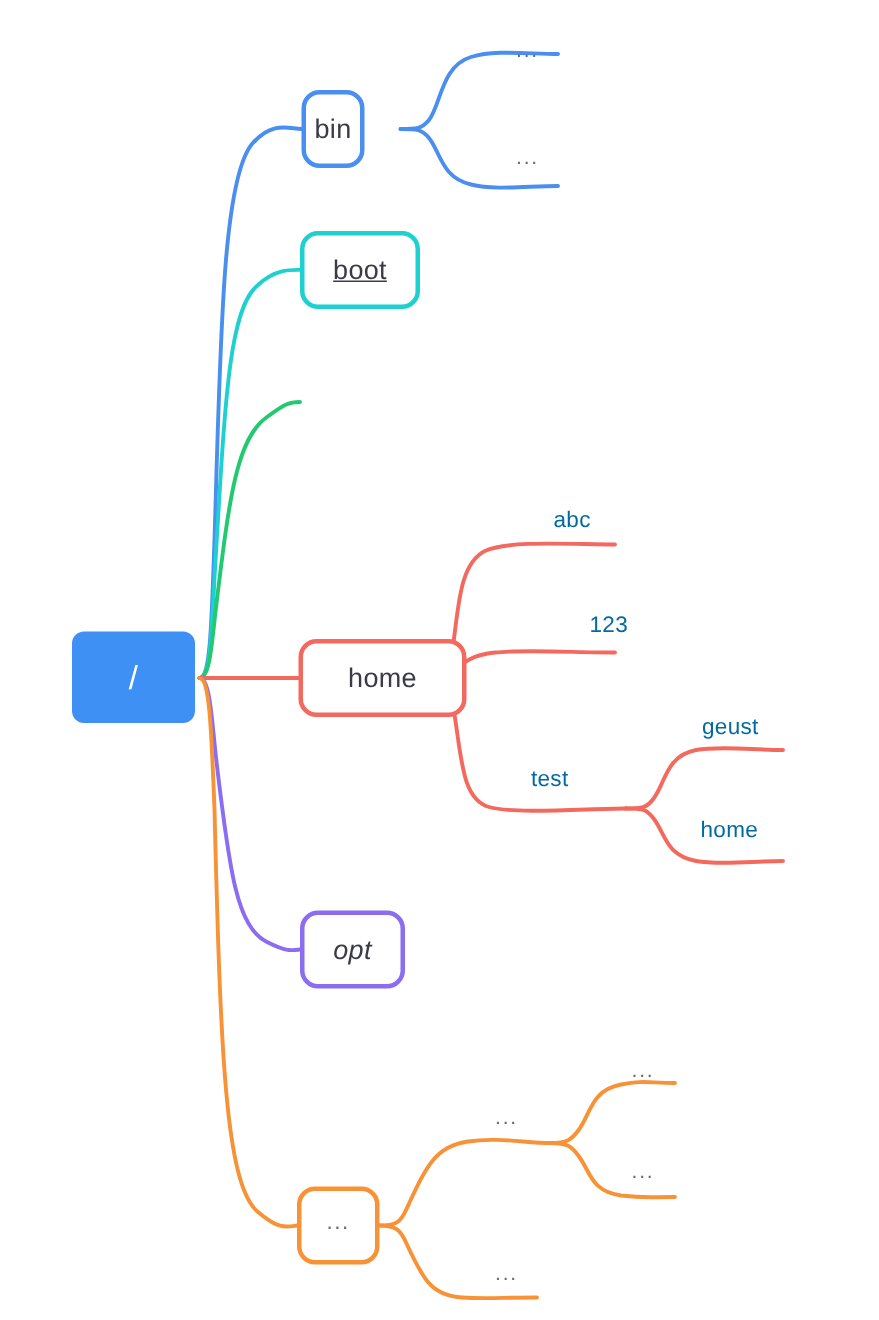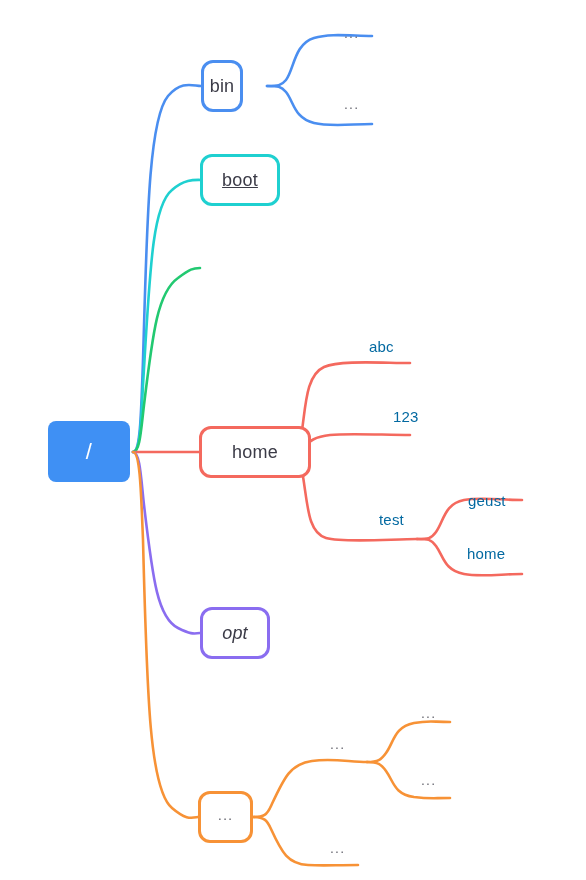--- a/index.html
+++ b/index.html
@@ -129,23 +129,23 @@
 
   <div class="node ellipsis" style="left:198px; top:791px; width:55px; height:52px; border-color:#f79236;">
     <span class="node-label">...</span>
   </div>
 
   <div class="leaf-label dots" style="left:344px; top:25px;">...</div>
   <div class="leaf-label dots" style="left:344px; top:96px;">...</div>
 
   <div class="leaf-label" style="left:369px; top:338px;">abc</div>
   <div class="leaf-label" style="left:393px; top:408px;">123</div>
-  <div class="leaf-label" style="left:379px; top:511px;">test</div>
+  <div class="leaf-label" style="left:354px; top:511px;">test</div>
 
-  <div class="leaf-label" style="left:468px; top:476px;margin-top:16px;">geust</div>
+  <div class="leaf-label" style="left:468px; top:476px;">geust</div>
   <div class="leaf-label" style="left:467px; top:545px;">home</div>
 
   <div class="leaf-label dots" style="left:330px; top:736px;">...</div>
   <div class="leaf-label dots" style="left:421px; top:705px;">...</div>
   <div class="leaf-label dots" style="left:421px; top:772px;">...</div>
   <div class="leaf-label dots" style="left:330px; top:840px;">...</div>
 
 </div>
 
 </body></html>

